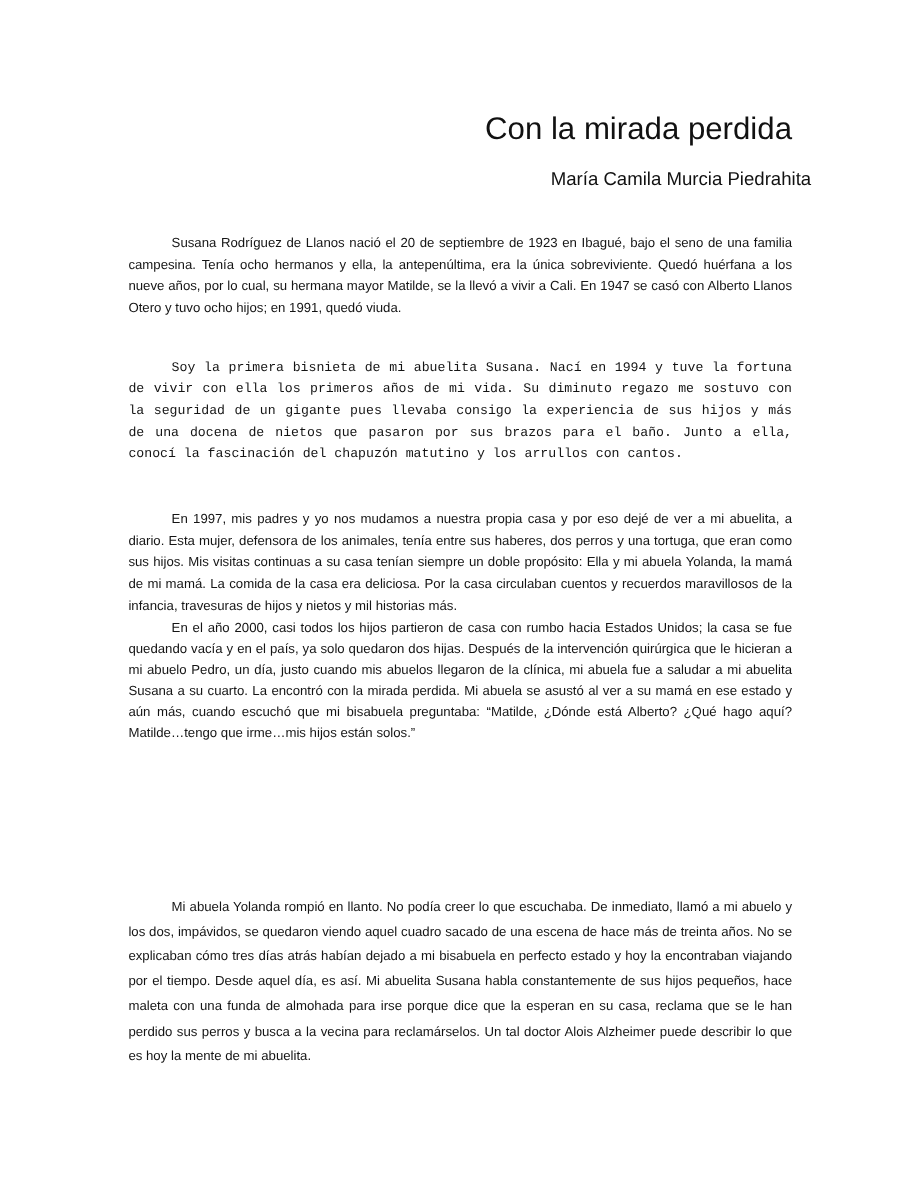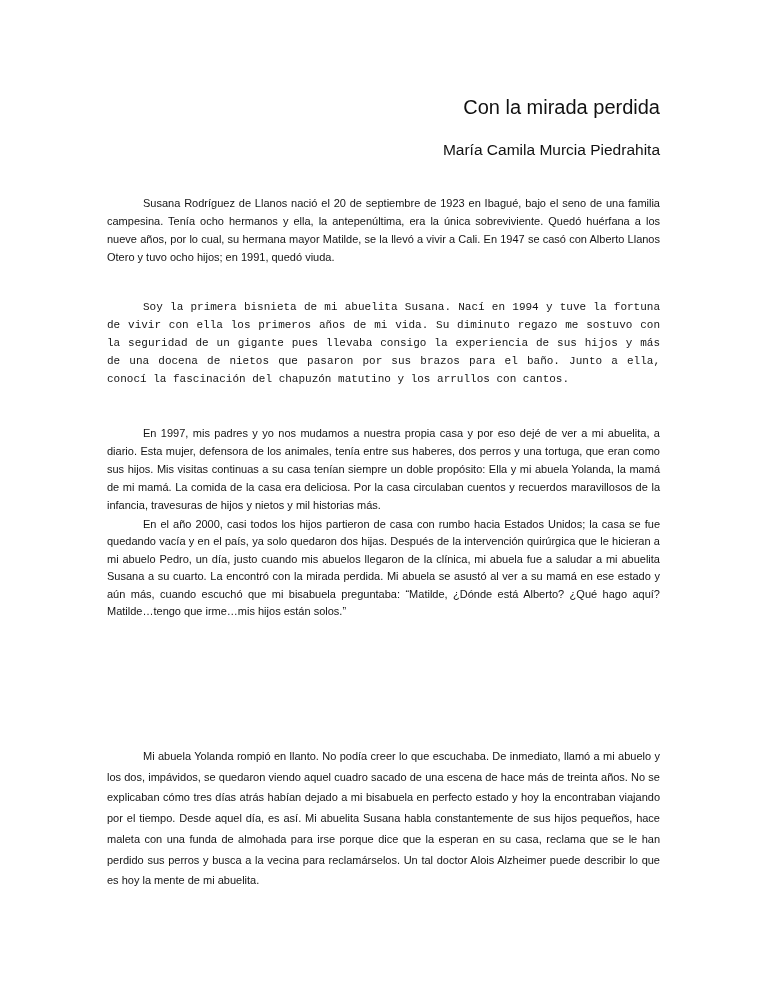--- a/index.html
+++ b/index.html
@@ -1,21 +1,21 @@
 <!DOCTYPE html>
 <html><head>
   <meta charset="utf-8">
   <style>
     html, body { margin: 0; padding: 0; background: #ffffff; }
     body { width: 768px; height: 994px; position: relative; overflow: hidden;
            font-family: "Liberation Sans", sans-serif; color: #141414; }
     .page { position: absolute; left: 0; top: 0; width: 768px; height: 994px; background: #fff; }
-    .title { position: absolute; right: 108px; top: 92px; font-size: 20px; line-height: 30px;
+    .title { position: absolute; right: 108px; top: 92px; font-size: 26px; line-height: 30px;
              white-space: nowrap; color: #111; }
-    .author { position: absolute; right: 108px; top: 140px; font-size: 15.5px; line-height: 20px;
+    .author { position: absolute; right: 92px; top: 140px; font-size: 15.5px; line-height: 20px;
               white-space: nowrap; color: #111; }
     .para { position: absolute; left: 107px; width: 553px; font-size: 11px;
             text-align: justify; text-indent: 36px; margin: 0; color: #141414; }
     #p1 { top: 194px; line-height: 18px; }
     #p2 { top: 298px; line-height: 18px; font-family: Liberation Mono, monospace; }
     #p3 { top: 405px; line-height: 18px; margin-top: 19px; }
     #p4 { top: 516px; line-height: 17.45px; }
     #p5 { top: 701px; line-height: 20.7px; margin-top: 45px; }
   </style>
 </head>

